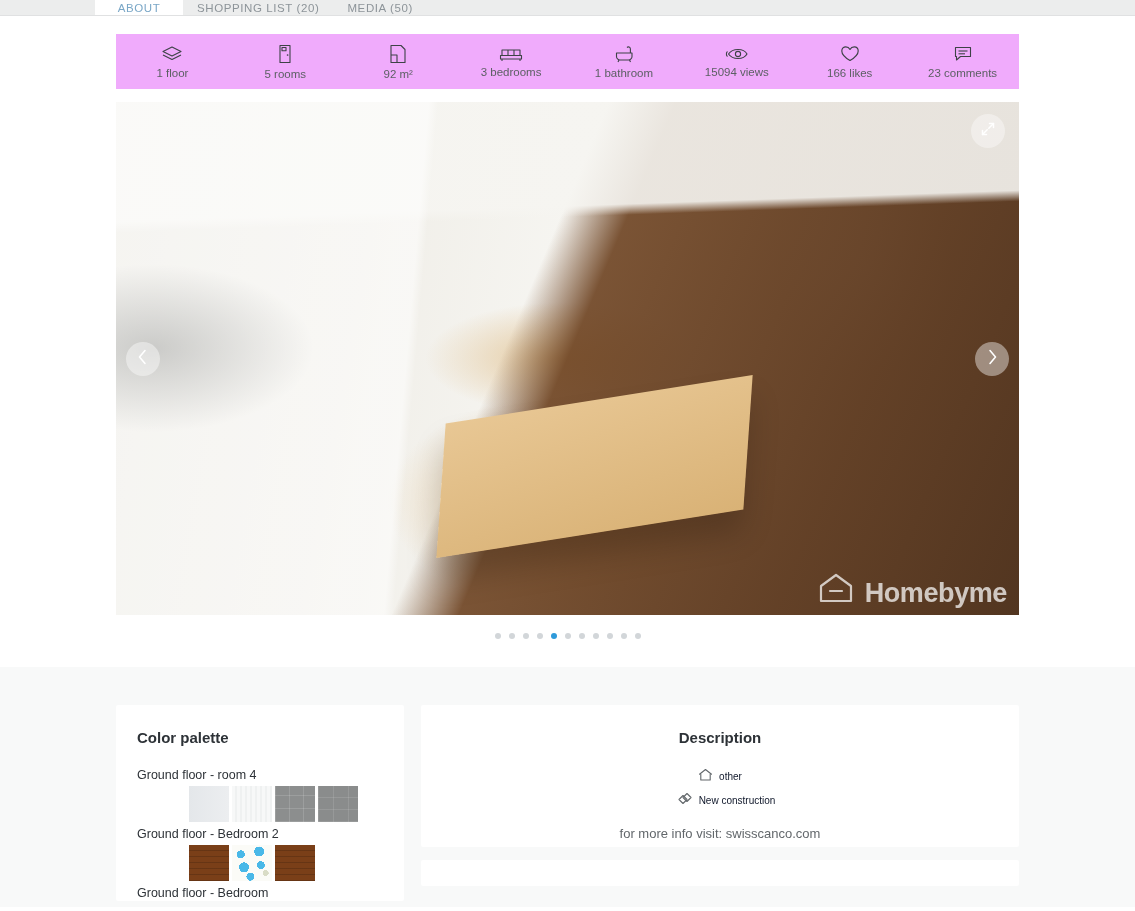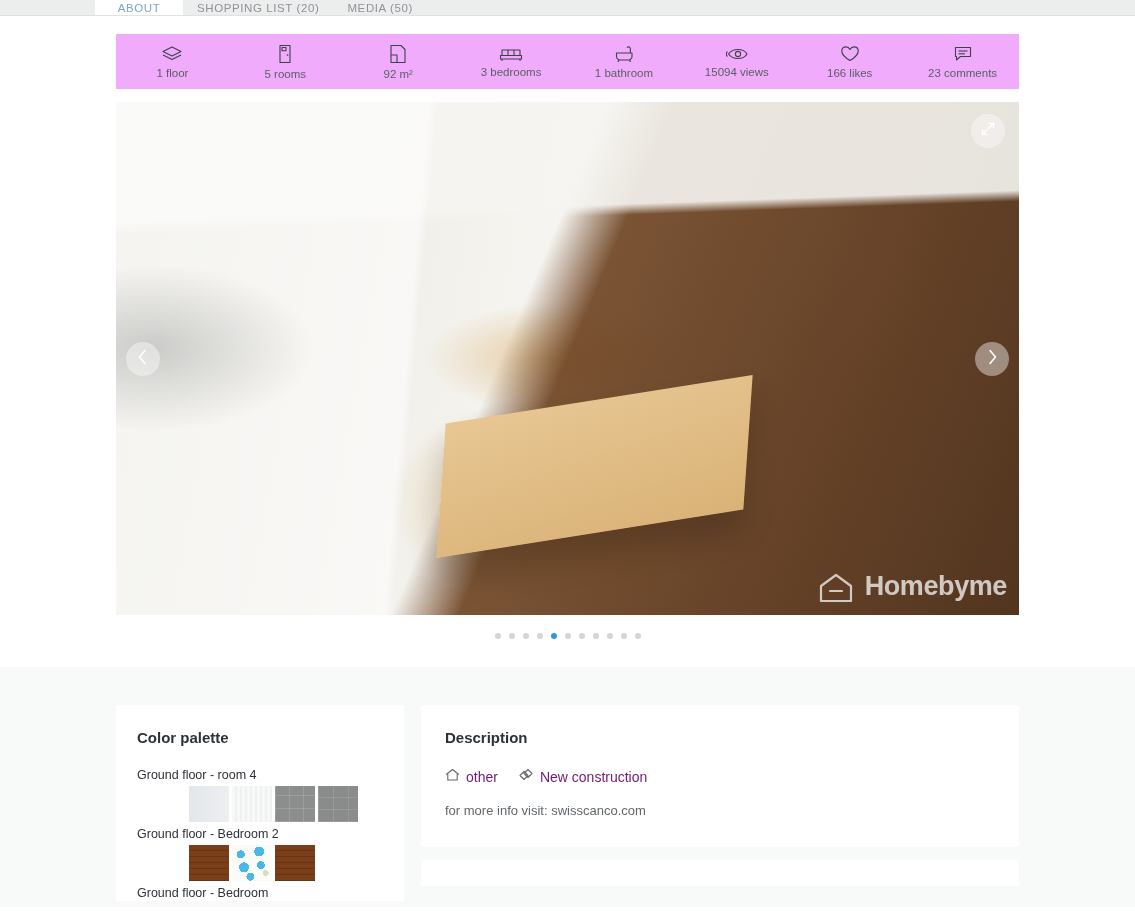--- a/index.html
+++ b/index.html
@@ -137,21 +137,21 @@
     align-items: center;
     justify-content: center;
     cursor: pointer;
     z-index: 4;
   }
 
   .watermark {
     position: absolute;
     right: 12px; bottom: 6px;
     display: flex;
-    align-items: flex-start;
+    align-items: flex-end;
     gap: 10px;
     opacity: 0.72;
     z-index: 3;
     pointer-events: none;
   }
   .watermark-text {
     font-size: 27px;
     font-weight: bold;
     color: #ffffff;
     letter-spacing: -0.4px;
@@ -231,22 +231,23 @@
   .swatch {
     width: 40px; height: 36px;
     background-size: cover;
   }
 
   .desc-meta {
     display: flex;
     align-items: center;
     gap: 8px;
     margin-bottom: 17px;
-    color: #701a75;
-    font-size: 14px;
+    color: #0f172a;
+    font-size: 10px;
+    flex-direction: column;
   }
   .desc-meta .meta-item {
     display: flex;
     align-items: center;
     gap: 6px;
   }
   .desc-meta .meta-item + .meta-item { margin-left: 12px; }
   .desc-line {
     font-size: 13px;
     color: #62676b;
@@ -437,21 +438,21 @@
       <div class="palette-group-name">Ground floor - Bedroom 2</div>
       <div class="swatches">
         <span class="swatch" style="background:#7a3f18;background-image:repeating-linear-gradient(0deg,rgba(0,0,0,0.16) 0 1px,transparent 1px 6px);"></span>
         <span class="swatch" style="background:#fbfbf7;background-image:radial-gradient(circle 4px at 22% 26%,#49b8e8 98%,transparent),radial-gradient(circle 5px at 68% 18%,#49b8e8 98%,transparent),radial-gradient(circle 5px at 30% 62%,#49b8e8 98%,transparent),radial-gradient(circle 4px at 72% 56%,#49b8e8 98%,transparent),radial-gradient(circle 4px at 46% 88%,#49b8e8 98%,transparent),radial-gradient(circle 3px at 84% 78%,#d9dcc6 98%,transparent);"></span>
         <span class="swatch" style="background:#7a3f18;background-image:repeating-linear-gradient(0deg,rgba(0,0,0,0.16) 0 1px,transparent 1px 6px);"></span>
       </div>
 
       <div class="palette-group-name">Ground floor - Bedroom</div>
     </div>
 
-    <div class="descwrap" style="width:598px;">
+    <div class="descwrap" style="width:598px;text-align:center;">
       <div class="card description">
         <div class="card-title">Description</div>
 
         <div class="desc-meta">
           <span class="meta-item">
             <span>
               <svg width="15" height="14" viewBox="0 0 15 14" fill="none" stroke="#62676b" stroke-width="1.1" stroke-linejoin="round" stroke-linecap="round">
                 <path d="M1.5 6.2 L7.5 1.5 L13.5 6.2"></path>
                 <path d="M2.8 6.2 V12 H12.2 V6.2"></path>
               </svg>

